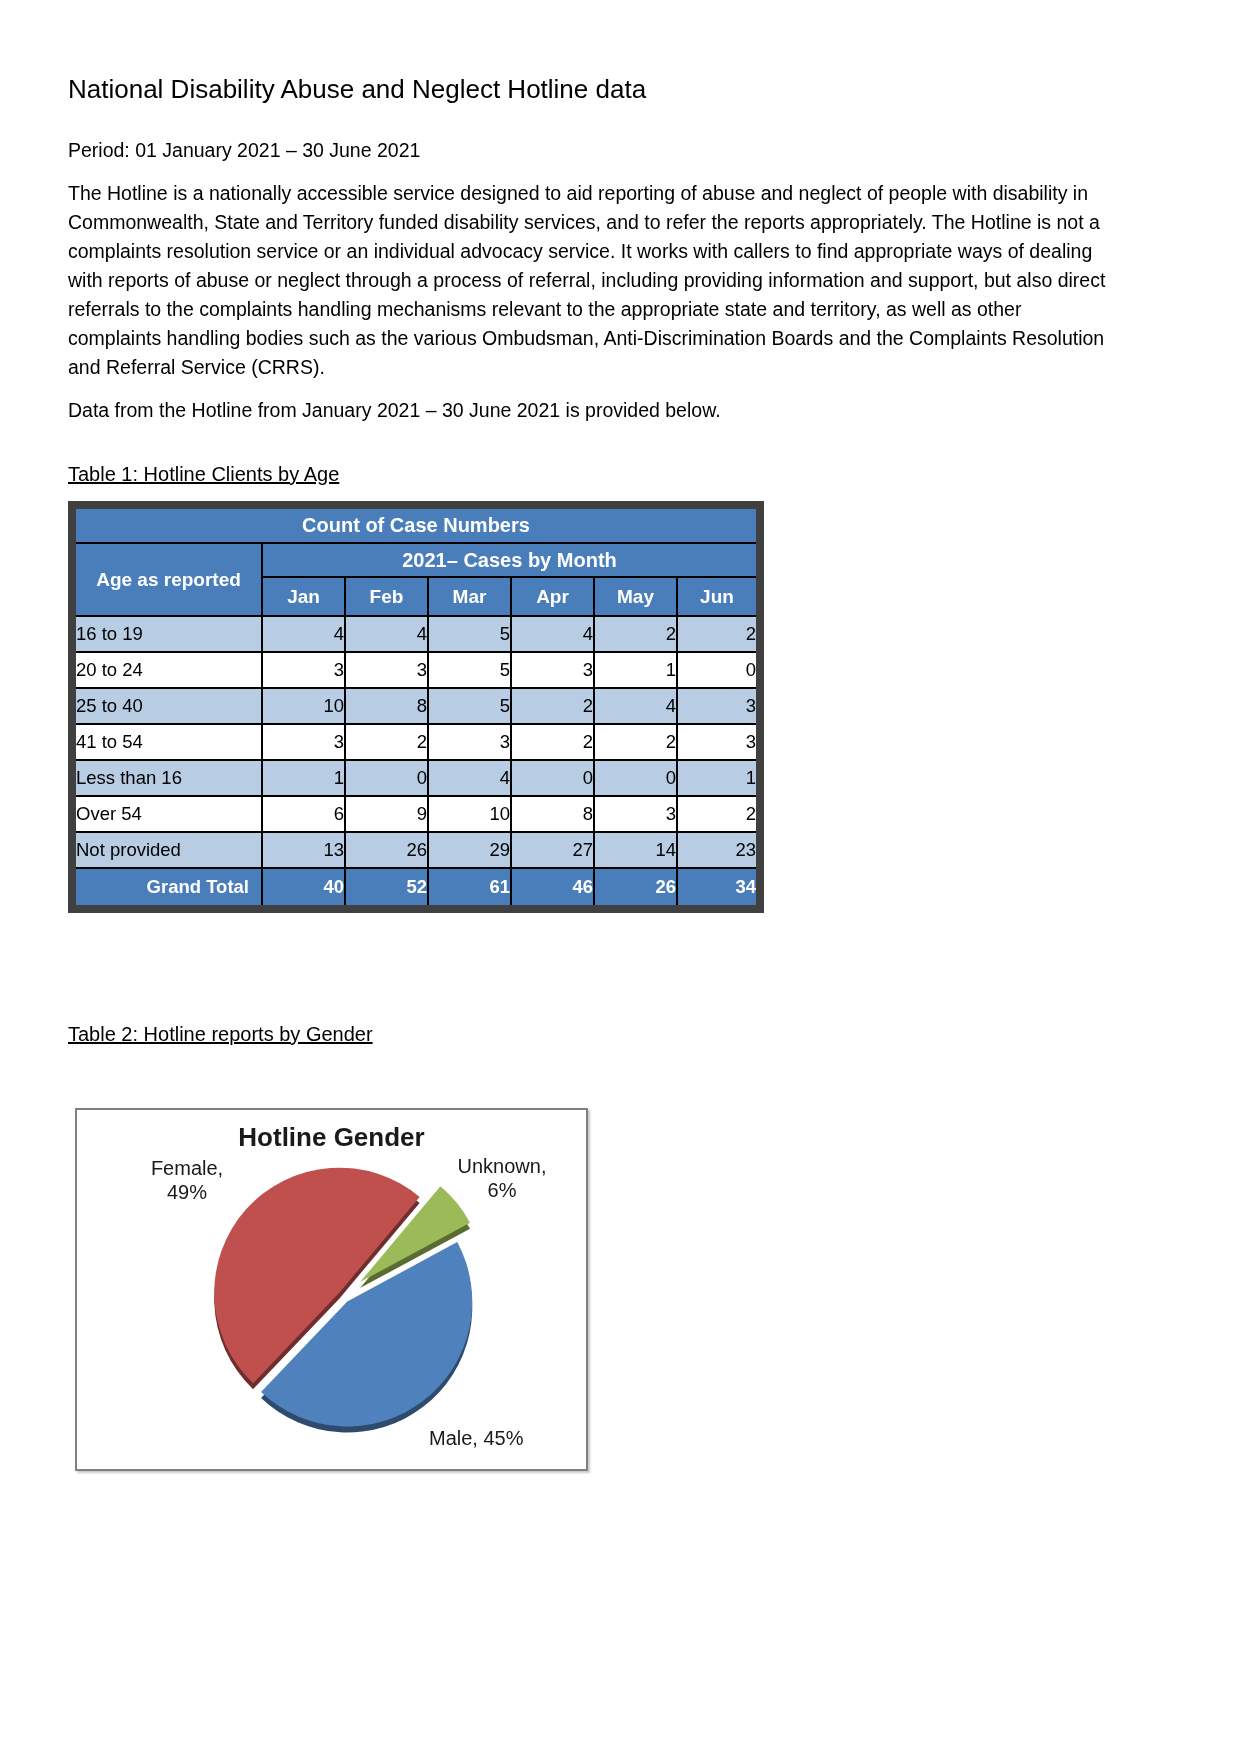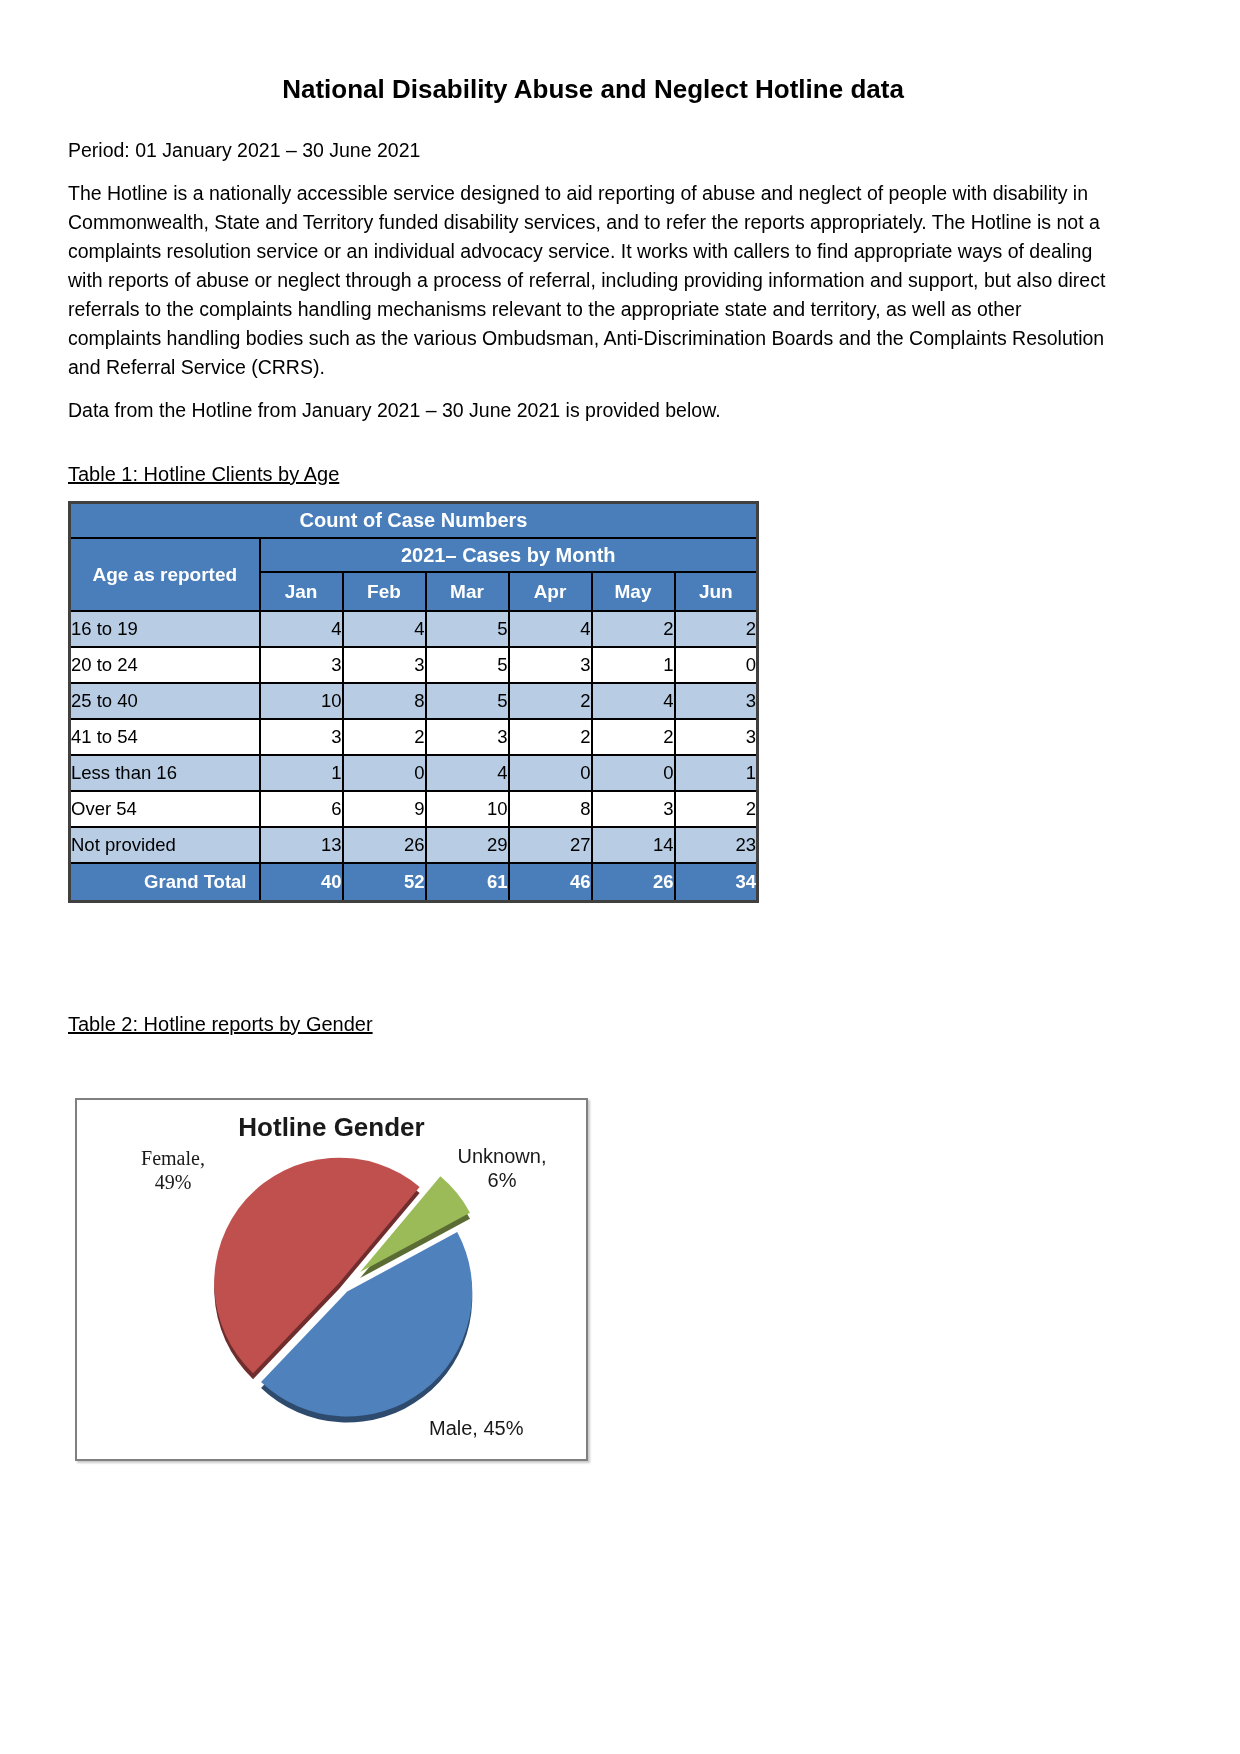--- a/index.html
+++ b/index.html
@@ -7,23 +7,22 @@
     width:1240px;height:1754px;
     font-family:"Liberation Sans",sans-serif;
     color:#000;
     overflow:hidden;
   }
   .content{padding-left:68px;width:1050px;}
 
   .doc-title{
     margin:74px 0 0 0;
     width:1050px;
-    text-align:center;
     font-size:26px;
-    font-weight:bold;
+    font-weight:normal;
   }
   .period{
     margin-top:34px;
     font-size:19.5px;
     font-weight:normal;
   }
   .para{
     margin-top:17px;
     font-size:19.5px;
     line-height:29px;
@@ -36,21 +35,21 @@
     font-size:20px;
     font-weight:normal;
     text-decoration:underline;
   }
   .sec-heading.second{margin-top:110px;}
 
   
   table.age-table{
     margin-top:15px;
     border-collapse:collapse;
-    border:3px solid #404040;
+    border:8px solid #404040;
     width:688px;
     table-layout:fixed;
     font-size:18.5px;
   }
   table.age-table td,table.age-table th{
     border:2px solid #000;
     padding:0;
   }
   col.age-col{width:190px;}
   col.m-col{width:83px;}
@@ -92,21 +91,21 @@
     position:absolute;top:12px;left:0;width:100%;
     text-align:center;
     font-size:26px;font-weight:bold;color:#1a1a1a;
   }
   .pie-svg{position:absolute;left:0;top:0;}
   .callout{
     position:absolute;
     font-size:20px;line-height:24px;color:#1a1a1a;
     text-align:center;
   }
-  .lbl-female{left:16px;top:46px;width:160px;font-family:Liberation Serif, serif;}
+  .lbl-female{left:30px;top:46px;width:160px;}
   .lbl-unknown{left:345px;top:44px;width:160px;}
   .lbl-male{left:352px;top:316px;width:170px;text-align:left;}
 </style>
 </head>
 <body>
 
 <div class="content">
 
   <div class="doc-title">National Disability Abuse and Neglect Hotline data</div>
 

